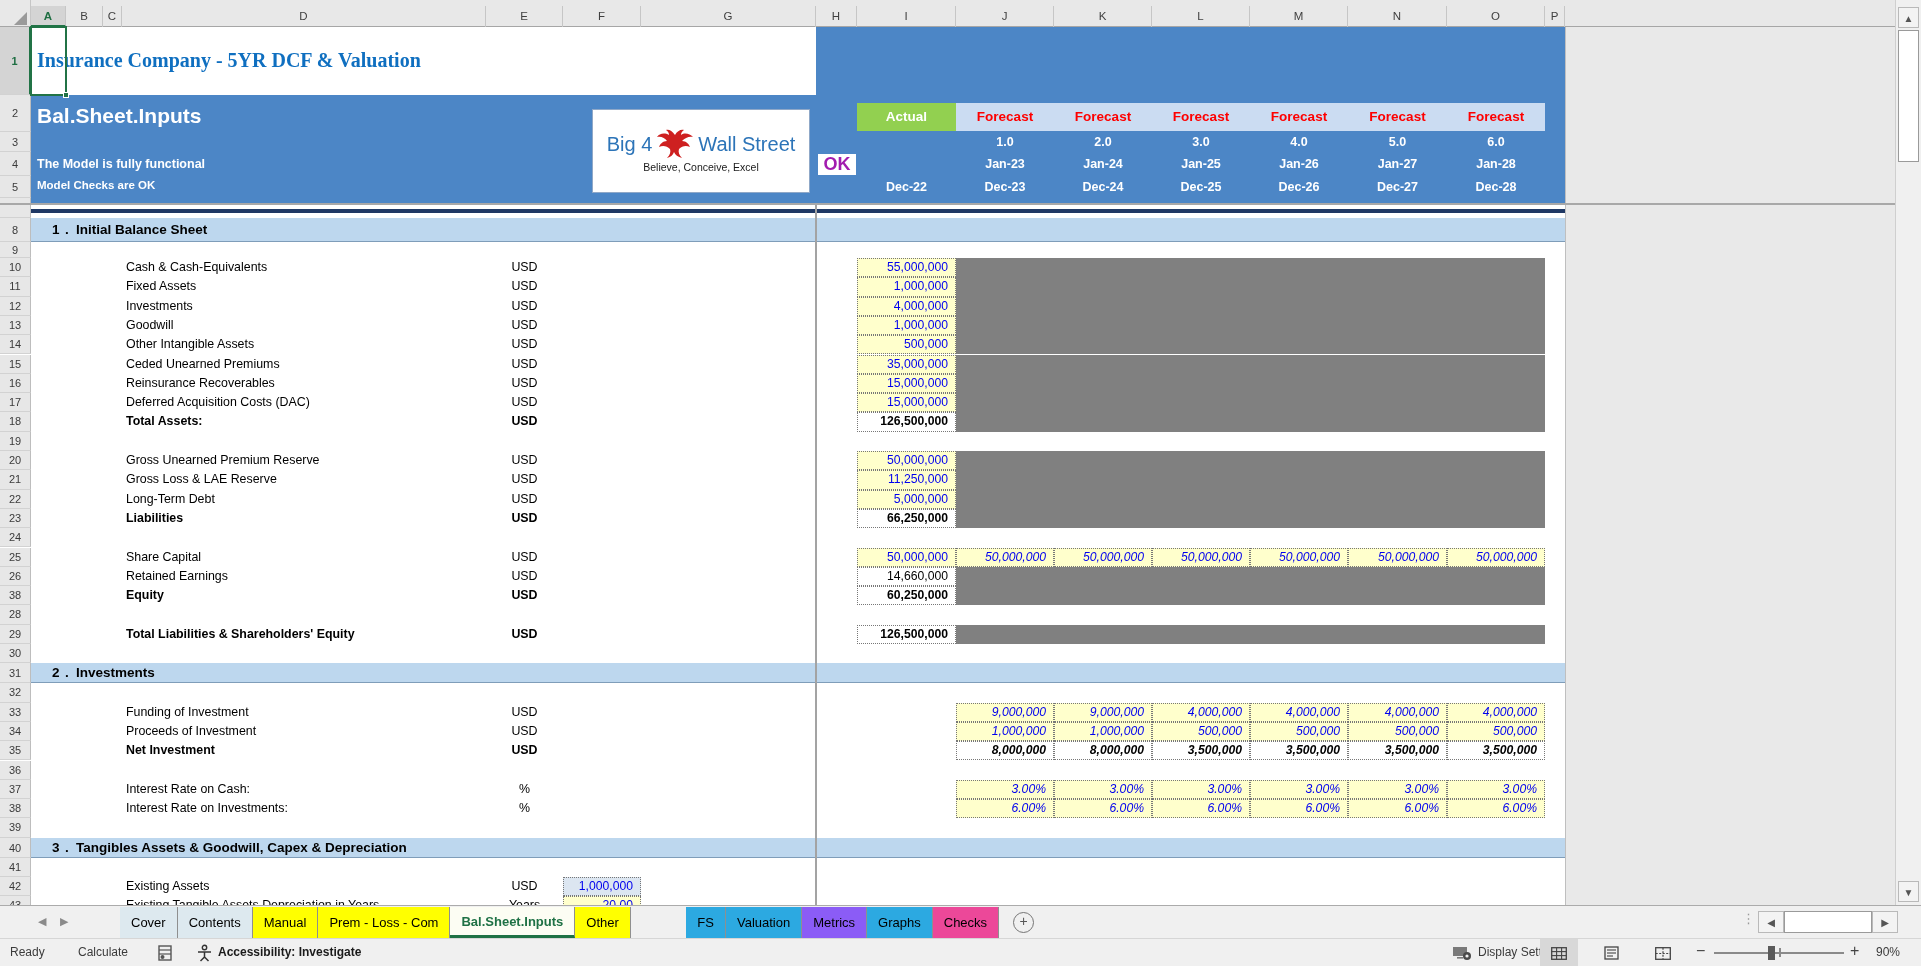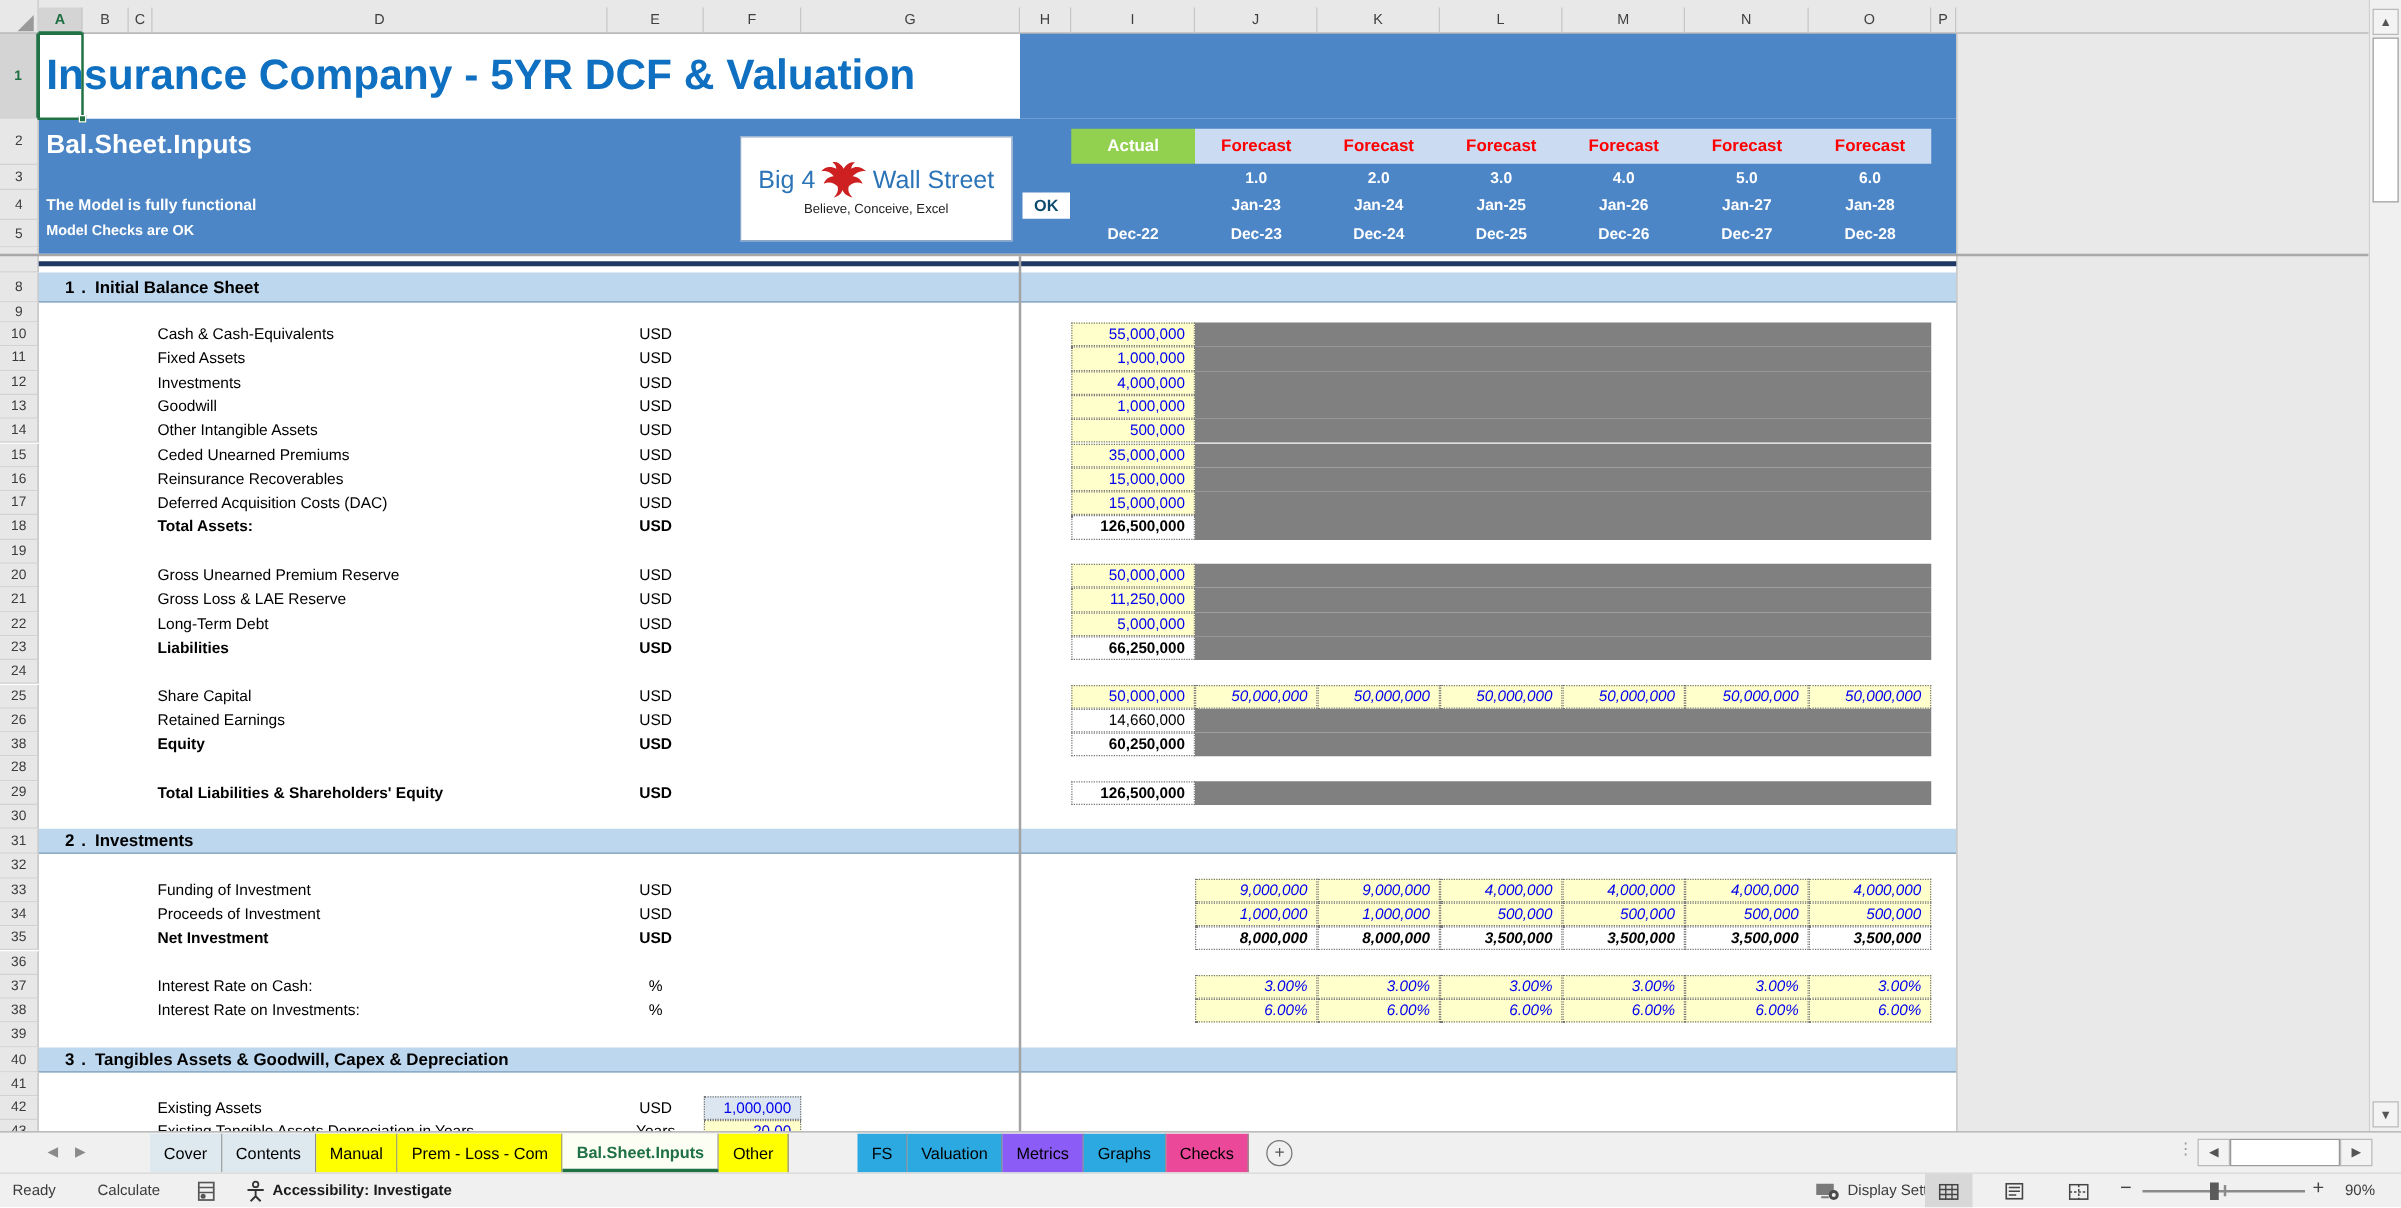--- a/index.html
+++ b/index.html
@@ -9,24 +9,24 @@
   
   .hdrstrip{background:#E8E8E8;border-bottom:1px solid #A6A6A6;}
   .colh{font-size:11.5px;color:#3F3F3F;text-align:center;border-right:1px solid #C6C6C6;}
   .colh.hl{background:#D4D4D4;color:#1E6E42;border-bottom:2px solid #217346;font-weight:bold;}
   .guttercell{background:#E7E7E7;border-right:1px solid #BDBDBD;border-bottom:1px solid #D2D2D2;
               font-size:11px;color:#3b3b3b;text-align:center;}
   .guttercell.hl{background:#D4D4D4;color:#1E6E42;font-weight:bold;border-right:2px solid #217346;}
   .corner-tri{width:0;height:0;border-left:13px solid transparent;border-bottom:13px solid #9A9A9A;}
   
   .banner{background:#4C86C6;}
-  .wtitle{color:#0F6FC0;font-weight:bold;font-size:34px;white-space:nowrap;}
+  .wtitle{color:#0F6FC0;font-weight:bold;font-size:20px;white-space:nowrap;font-family:Liberation Serif, serif;}
   .sheetname{color:#fff;font-weight:bold;font-size:21px;white-space:nowrap;}
   .mline{color:#fff;font-weight:bold;white-space:nowrap;}
-  .okcell{background:#fff;color:#0c4a6e;font-weight:bold;font-size:13px;text-align:center;}
+  .okcell{background:#fff;color:#a21caf;font-weight:bold;font-size:18px;text-align:center;}
   .actualcell{background:#92D050;color:#fff;font-weight:bold;font-size:13.5px;text-align:center;}
   .fstrip{background:#CBDCF2;}
   .fcell{color:#FE0000;font-weight:bold;font-size:13.5px;text-align:center;}
   .pcell{color:#fff;font-weight:bold;font-size:12.5px;text-align:center;white-space:nowrap;}
   
   .logobox{background:#fff;border:1px solid #8FA8C8;display:flex;flex-direction:column;
            align-items:center;justify-content:center;}
   .logorow{display:flex;align-items:center;gap:5px;}
   .logoblue{color:#2C74B8;font-size:20px;white-space:nowrap;}
   .logotag{color:#1a1a1a;font-size:10.5px;margin-top:2px;white-space:nowrap;}

